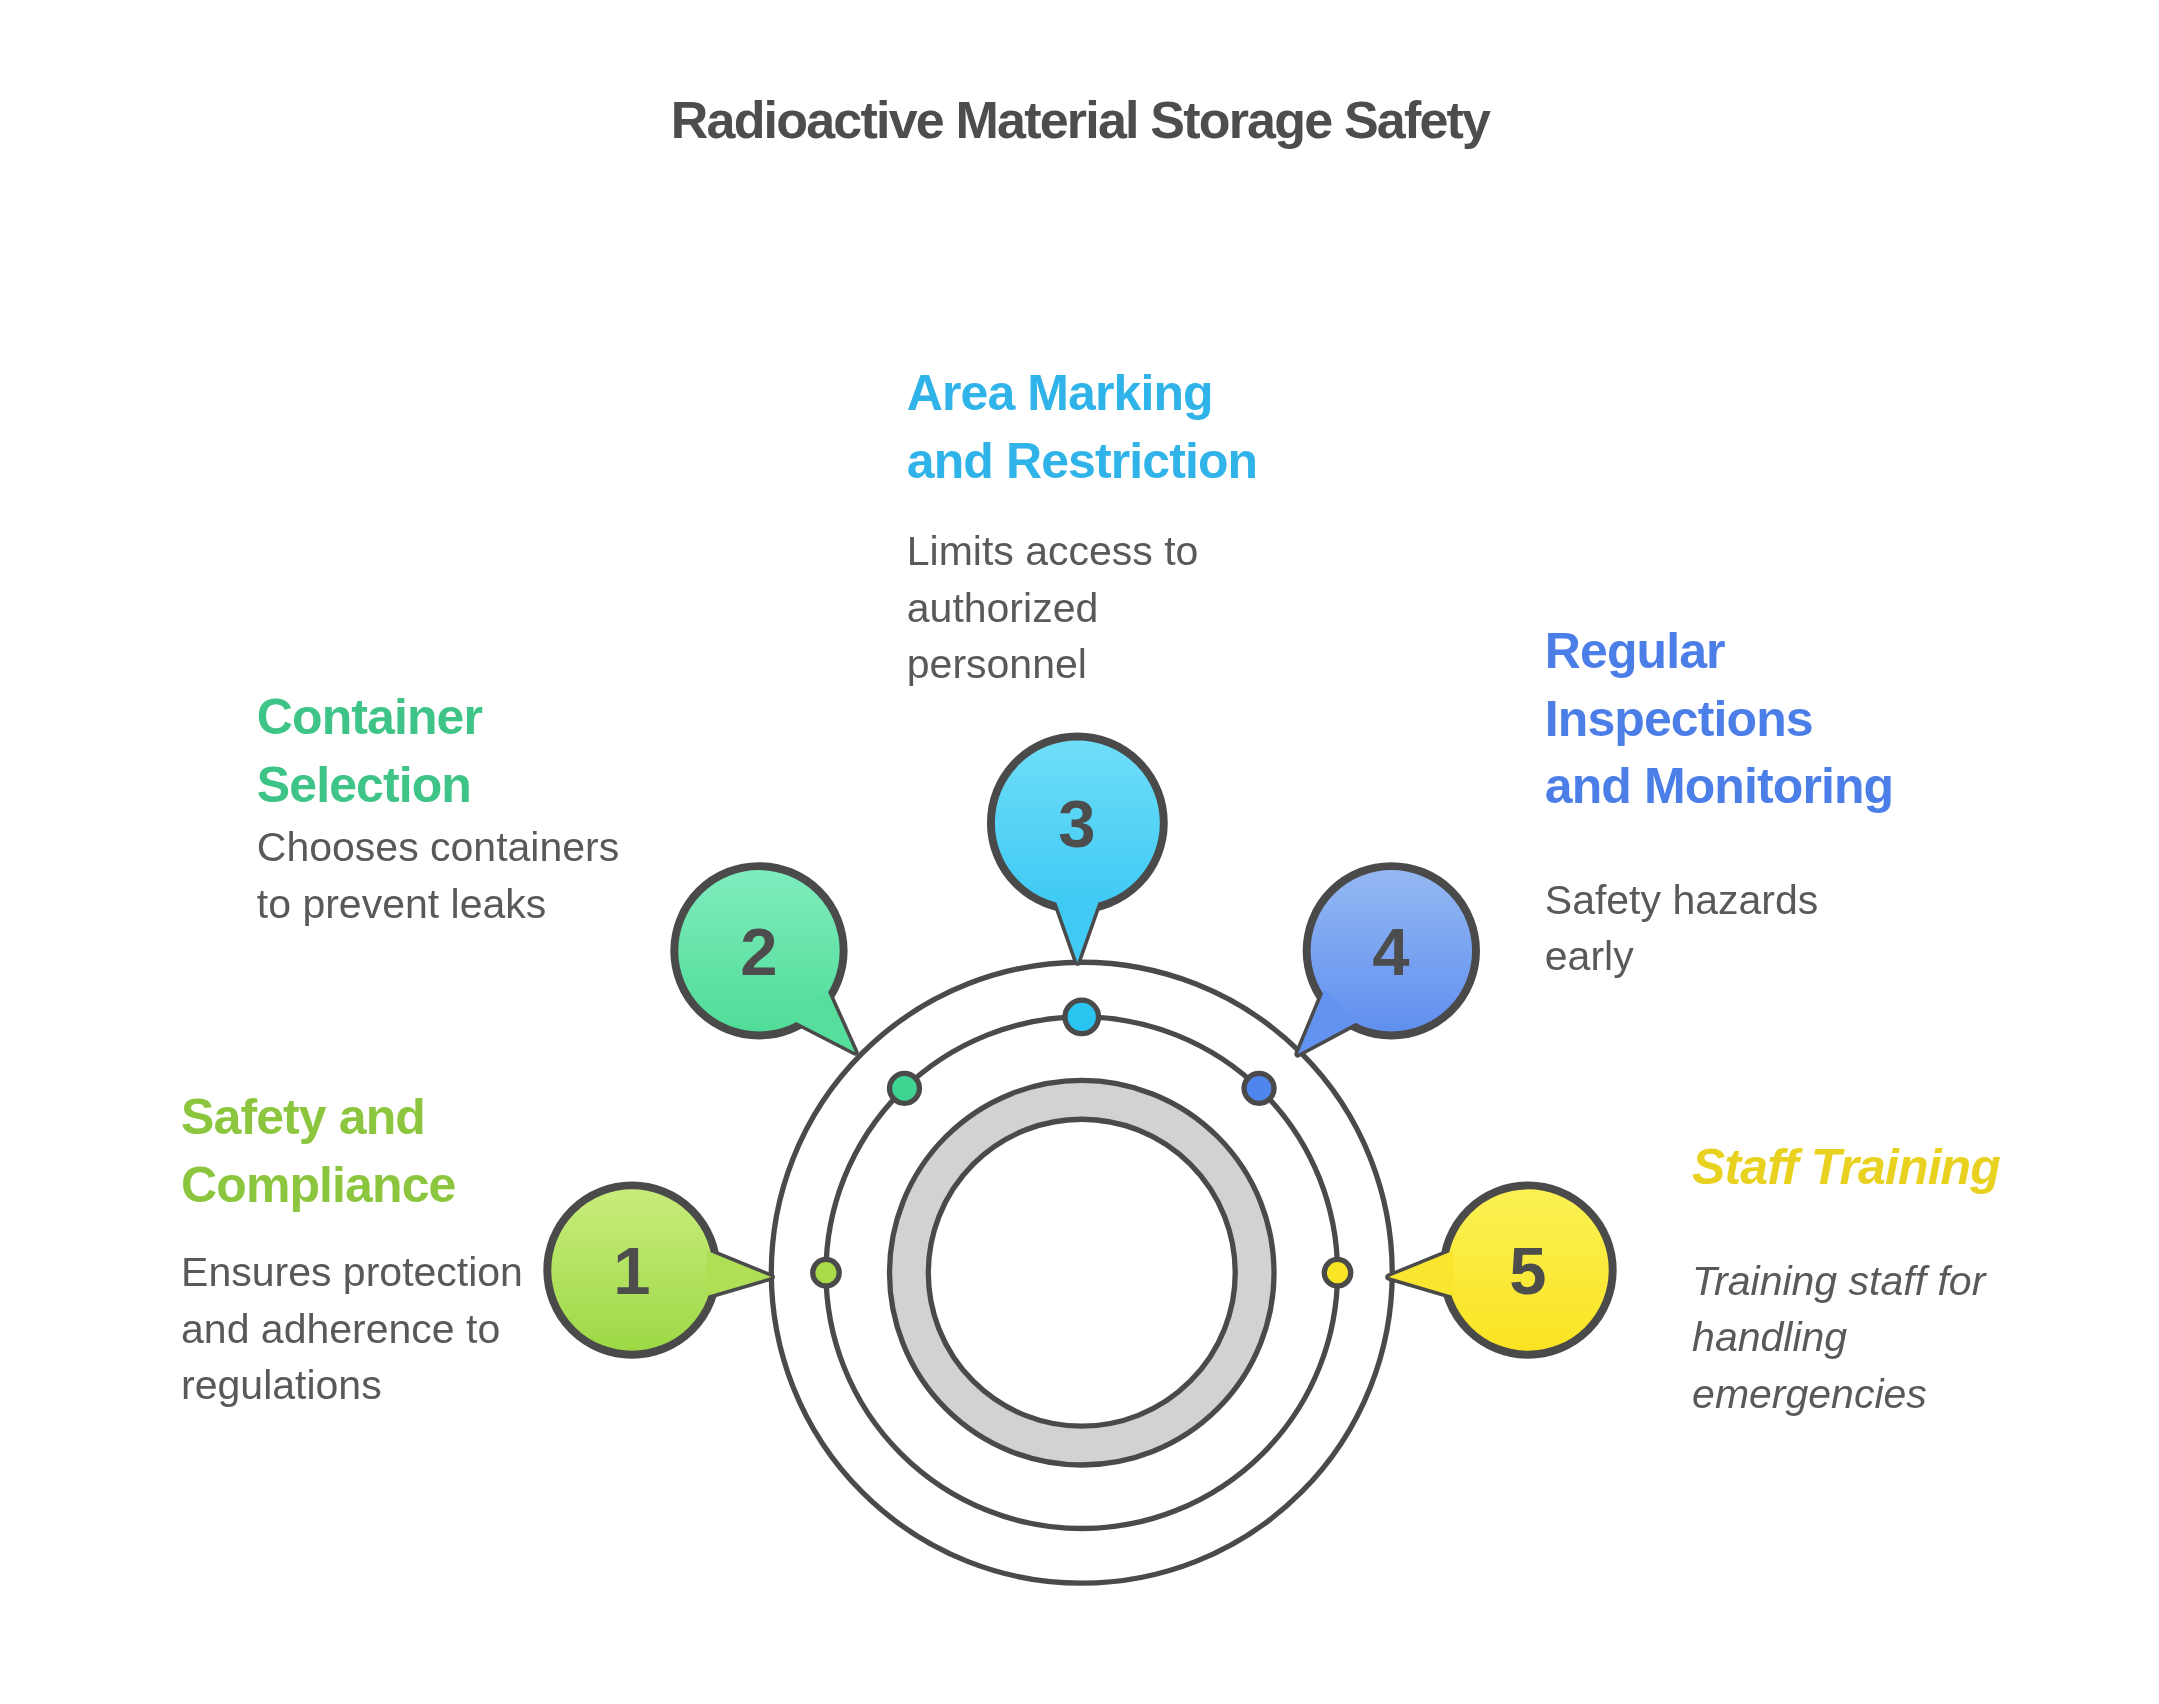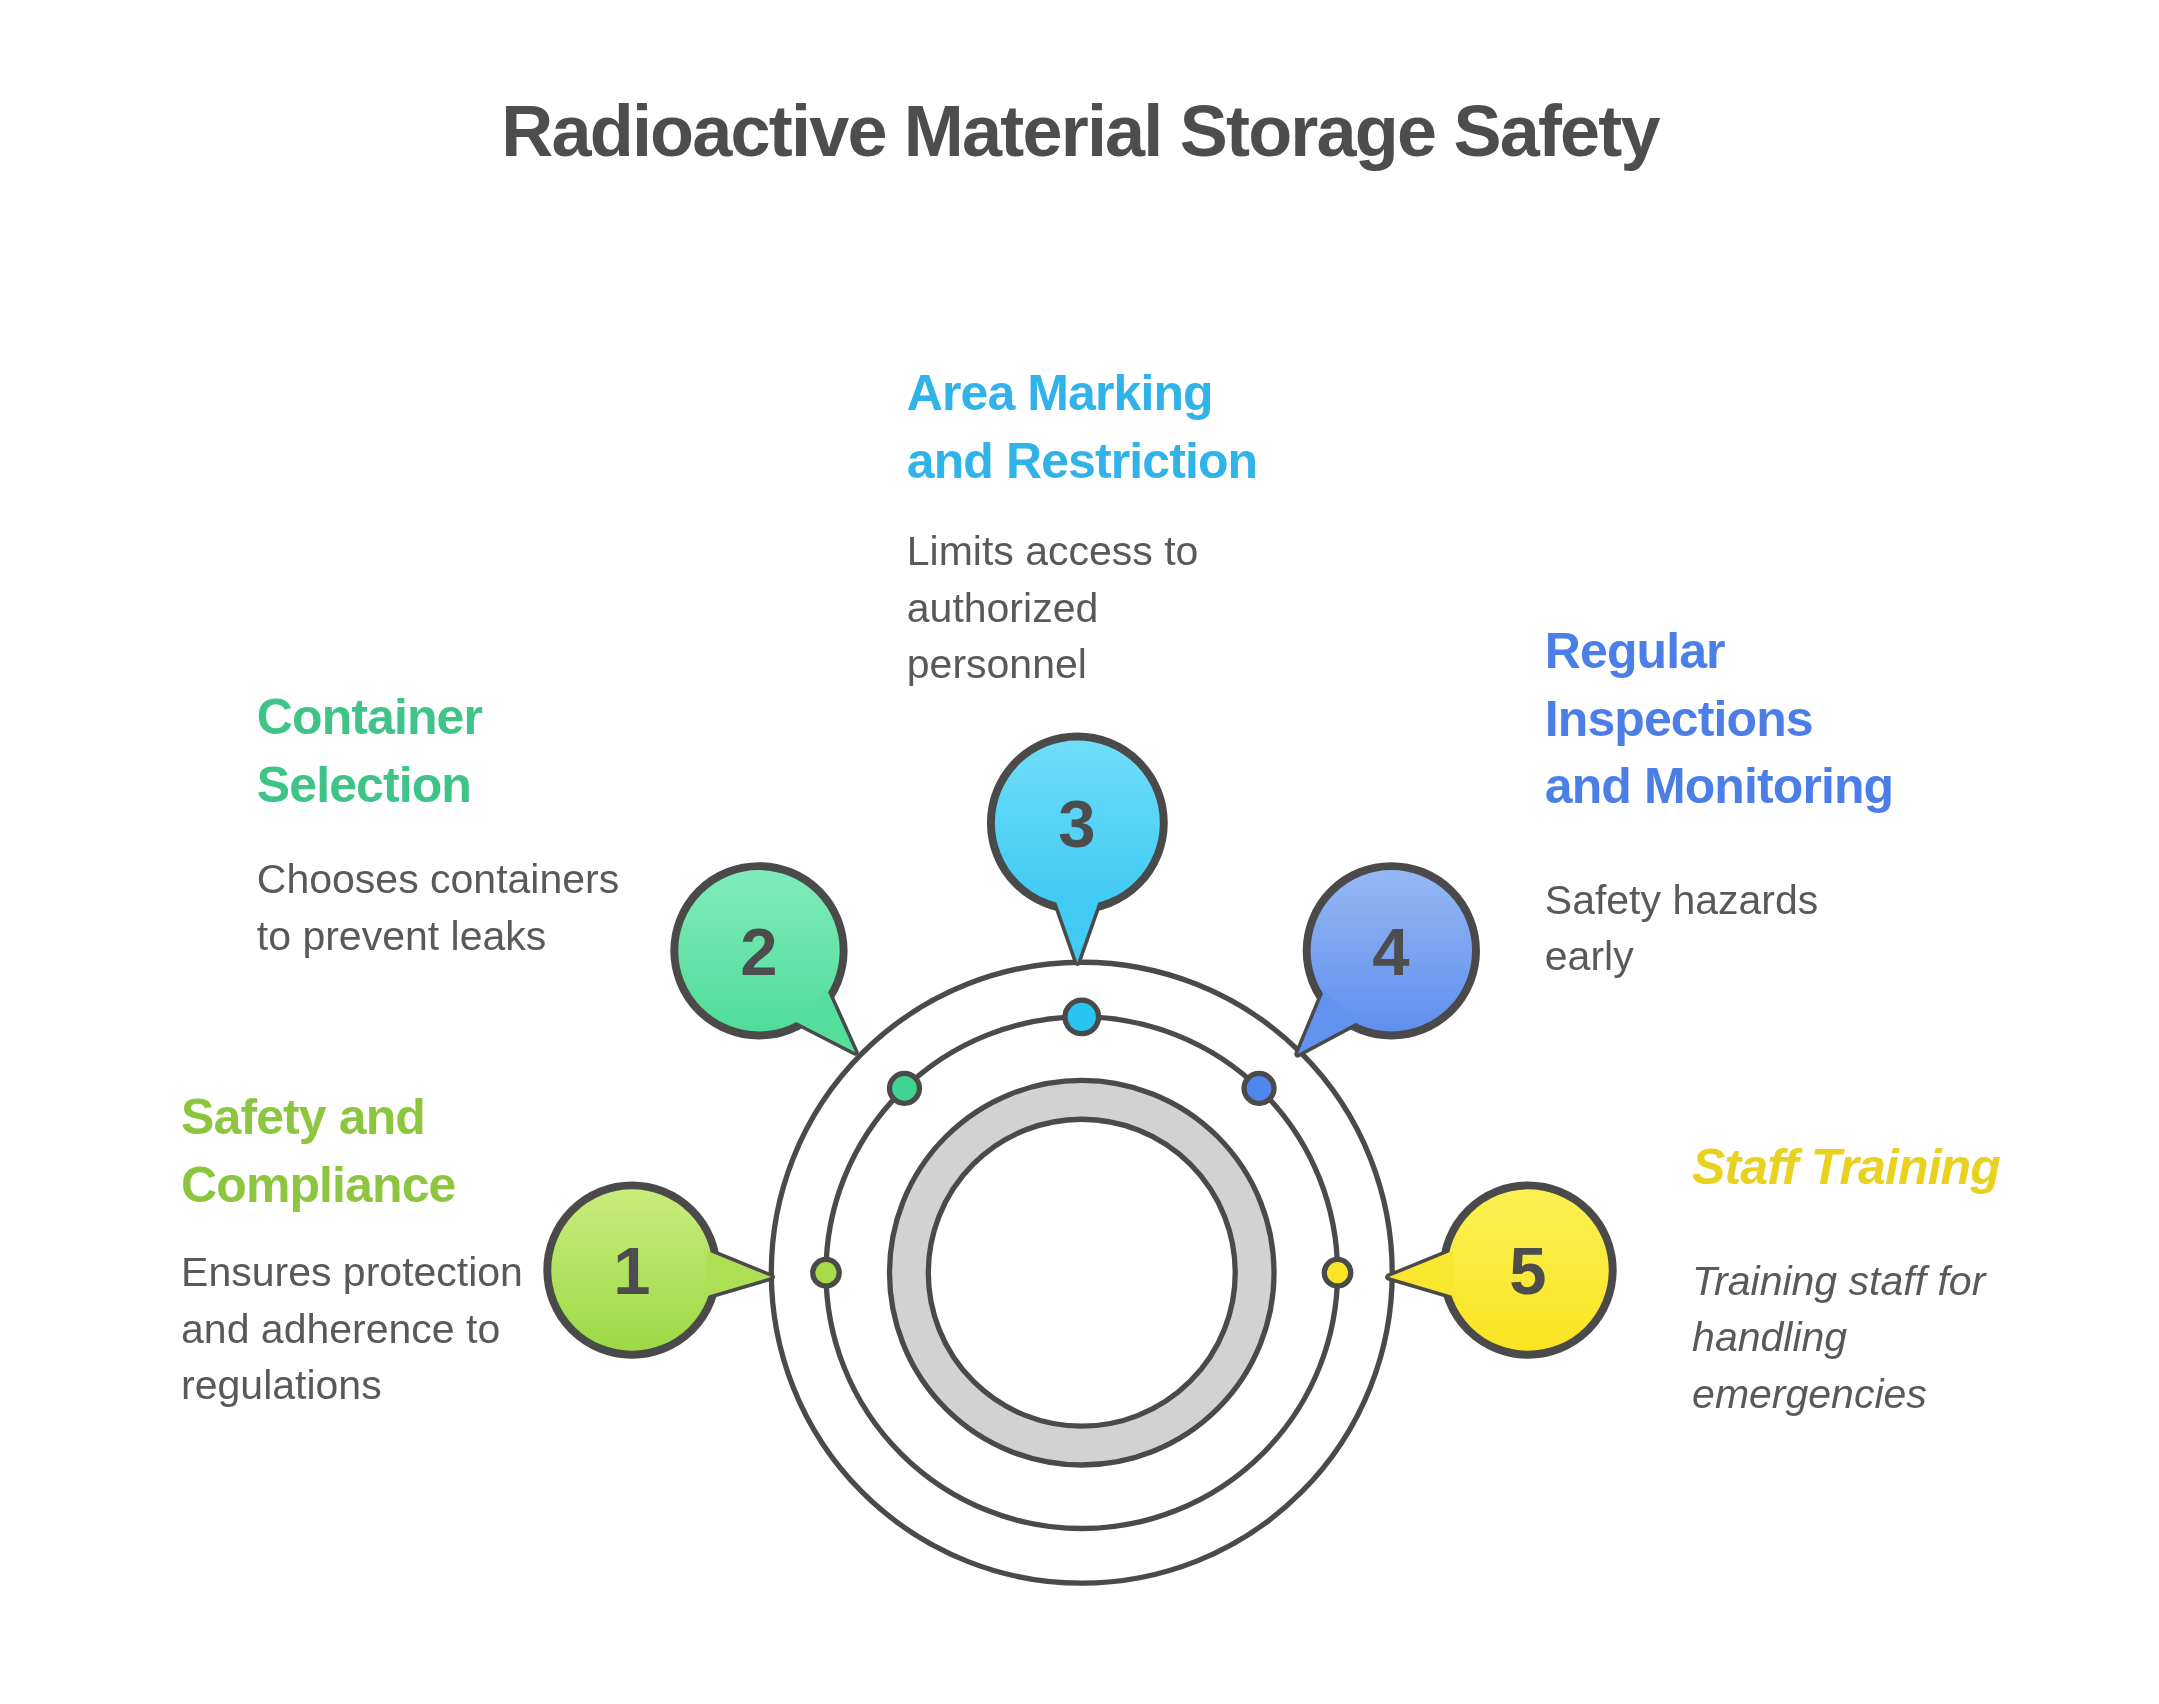--- a/index.html
+++ b/index.html
@@ -11,21 +11,21 @@
     font-family:"Liberation Sans",sans-serif;
     overflow:hidden;
   }
   .title{
     position:absolute;
     top:90px;
     left:0;
     width:100%;
     margin:0;
     text-align:center;
-    font-size:72px;
+    font-size:52px;
     font-weight:bold;
     letter-spacing:-1.8px;
   }
   .diagram{
     position:absolute;
     left:0;top:0;
     width:2160px;
     height:1704px;
   }
   .ring{fill:none;stroke:#4A4A4A;stroke-width:6;}
@@ -136,21 +136,21 @@
     <div class="label-heading" style="color: rgb(140, 198, 62);">Safety and
 Compliance</div>
     <div class="label-desc" style="margin-top:25px;">Ensures protection
 and adherence to
 regulations</div>
   </div>
 
   <div class="label-group" style="left:438px;top:684px;">
     <div class="label-heading" style="color: rgb(62, 196, 135);">Container
 Selection</div>
-    <div class="label-desc" style="margin-top:32px;">Chooses containers
+    <div class="label-desc" style="">Chooses containers
 to prevent leaks</div>
   </div>
 
   <div class="label-group" style="left:1082px;top:360px;">
     <div class="label-heading" style="color: rgb(47, 179, 232);">Area Marking
 and Restriction</div>
     <div class="label-desc" style="margin-top:28px;">Limits access to
 authorized
 personnel</div>
   </div>

